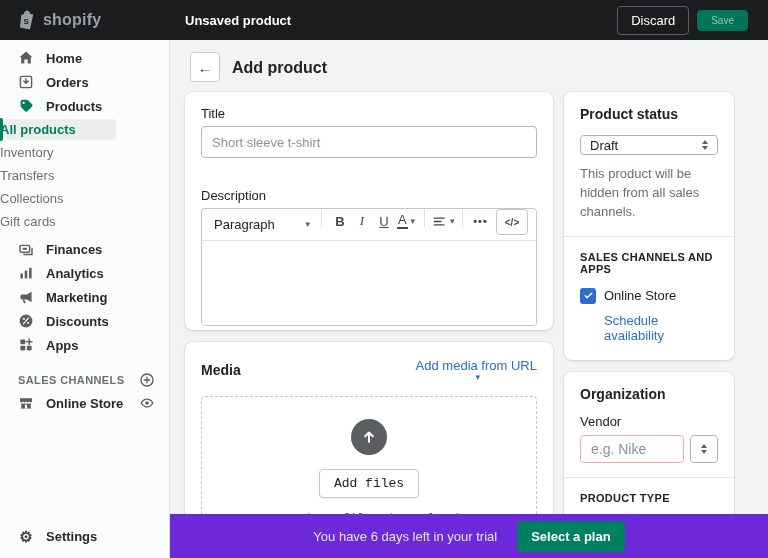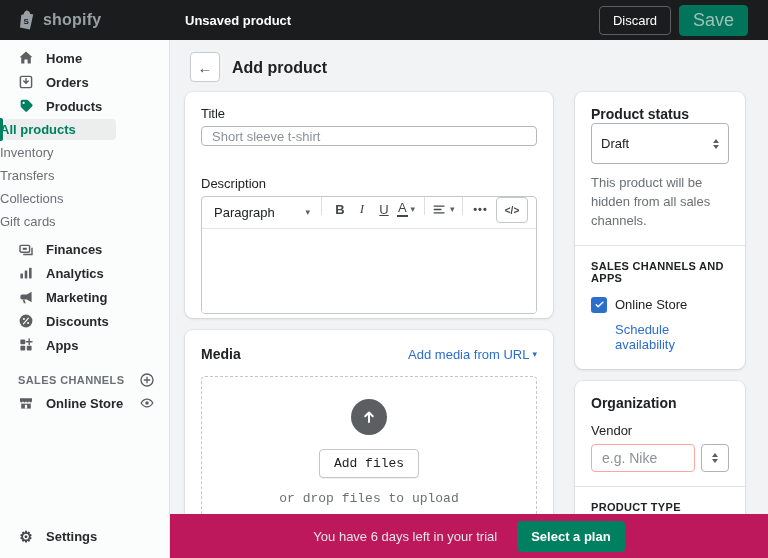--- a/index.html
+++ b/index.html
@@ -9,21 +9,21 @@
     font-family:"Liberation Sans", sans-serif;
     background:#f2f3f4; color:#202223;
   }
   
   .topbar { position:absolute; left:0; top:0; width:768px; height:40px; background:#1a1c1d; z-index:6; }
   .logo { position:absolute; left:18px; top:0; height:40px; display:flex; align-items:center; gap:7px; }
   .logo-word { color:#99a0a5; font-size:16px; font-weight:700; letter-spacing:.2px; }
   .topbar-title { position:absolute; left:185px; top:0; height:40px; display:flex; align-items:center; color:#fff; font-size:13px; font-weight:700; }
   .topbar-actions { position:absolute; right:20px; top:0; height:40px; display:flex; align-items:center; gap:8px; }
   .btn-discard { background:transparent; border:1px solid #5b6064; color:#fff; font-size:13px; padding:6px 13px; border-radius:4px; font-family:inherit; cursor:pointer; }
-  .btn-save { background:#00755c; border:1px solid #00755c; color:#9dc2b5; font-size:18px; padding:4px 13px; border-radius:4px; font-family:inherit; cursor:pointer; }
+  .btn-save { background:#00755c; border:1px solid #00755c; color:#9dc2b5; font-size:10px; padding:4px 13px; border-radius:4px; font-family:inherit; cursor:pointer; }
   
   .sidebar { position:absolute; left:0; top:40px; width:170px; height:518px; background:#fbfcfc; border-right:1px solid #e1e3e5; padding-top:6px; z-index:4; }
   .nav-item { position:relative; height:24px; display:flex; align-items:center; padding-left:18px; gap:12px; font-size:13px; font-weight:700; color:#27292b; cursor:pointer; }
   .nav-icon { width:16px; height:16px; display:flex; align-items:center; justify-content:center; flex:none; }
   .nav-sub { position:relative; height:23px; display:flex; align-items:center; font-size:13px; color:#6b7074; cursor:pointer; }
   .nav-sub .sub-label { position:relative; z-index:1; }
   .nav-sub.active .sub-label { color:#008060; font-weight:700; }
   .sub-pill { position:absolute; left:4px; top:1px; width:112px; height:21px; background:#eceeed; border-radius:4px; }
   .active-stripe { position:absolute; left:0; top:0; width:3px; height:23px; background:#008060; border-radius:0 2px 2px 0; }
   .nav-gap { height:4px; }
@@ -32,71 +32,71 @@
   .sales-plus { margin-left:auto; width:16px; height:16px; cursor:pointer; }
   .eye-btn { margin-left:auto; margin-right:14px; width:16px; height:16px; cursor:pointer; }
   .settings-item { position:absolute; left:0; bottom:10px; width:100%; height:24px; display:flex; align-items:center; padding-left:18px; gap:12px; font-size:13px; font-weight:700; color:#27292b; cursor:pointer; }
   .gear-glyph { font-size:15px; color:#44474a; line-height:1; }
   
   .main { position:absolute; left:170px; top:40px; width:598px; height:474px; overflow:hidden; background:#f2f3f4; }
   .back-btn { position:absolute; left:20px; top:12px; width:30px; height:30px; background:#fff; border:1px solid #c9cccf; border-radius:4px; display:flex; align-items:center; justify-content:center; color:#44474a; font-size:15px; cursor:pointer; }
   .page-title { position:absolute; left:62px; top:19px; font-size:16px; font-weight:700; color:#202223; }
   .card { background:#fff; border-radius:8px; box-shadow:0 0 0 1px rgba(63,63,68,.05), 0 1px 3px rgba(63,63,68,.15); }
   .col-left { position:absolute; left:15px; top:52px; width:368px; }
-  .col-right { position:absolute; left:405px; top:52px; width:170px; }
+  .col-right { position:absolute; left:394px; top:52px; width:170px; }
   
   .card1 { padding:14px 16px 4px; }
   .field-label { font-size:13px; color:#202223; margin-bottom:5px; }
-  .text-input { width:100%; height:20px; border:1px solid #b3b7bb; border-radius:4px; padding:0 10px; font-size:13px; color:#202223; font-family:inherit; outline:none; background:#fff; }
+  .text-input { width:100%; height:32px; border:1px solid #b3b7bb; border-radius:4px; padding:0 10px; font-size:13px; color:#202223; font-family:inherit; outline:none; background:#fff; }
   input::placeholder { color:#8c9196; }
   .desc-label { margin-top:30px; }
   .editor { border:1px solid #c4c7ca; border-radius:4px; margin-top:2px; overflow:hidden; }
   .editor-toolbar { height:32px; display:flex; padding:0 8px; border-bottom:1px solid #e1e3e5; }
   .paragraph-select { display:flex; align-items:center; justify-content:space-between; width:104px; font-size:13px; color:#202223; padding:0 4px; cursor:pointer; }
   .caret { font-size:9px; color:#5c5f62; margin-left:3px; line-height:1; }
   .tb-divider { width:1px; height:18px; background:#dcdee0; margin:0 7px; }
   .tb-btn { min-width:22px; height:24px; display:flex; align-items:center; justify-content:center; font-size:13px; color:#44474a; cursor:pointer; }
   .tb-bold { font-weight:700; }
   .tb-italic { font-style:italic; font-family:"Liberation Serif", serif; }
   .tb-underline { text-decoration:underline; }
   .tb-color .a-glyph { border-bottom:2px solid #44474a; line-height:1.1; padding:0 1px; }
   .tb-more { letter-spacing:1px; font-size:11px; font-weight:700; }
   .code-btn { margin-left:auto; width:32px; height:26px; border:1px solid #c4c7ca; border-radius:4px; display:flex; align-items:center; justify-content:center; font-size:10px; font-weight:700; color:#44474a; cursor:pointer; }
   .editor-body { height:84px; background:#fff; cursor:text; }
   
   .card2 { margin-top:12px; padding:16px; height:240px; }
   .media-header { display:flex; justify-content:space-between; align-items:center; }
   .media-title { font-size:14px; font-weight:700; }
-  .link-blue { color:#2c6ecb; font-size:13px; cursor:pointer; display:flex; align-items:center; }
+  .link-blue { color:#2c6ecb; font-size:13px; cursor:pointer; display:flex; align-items:center;flex-direction:column; }
   .link-blue .caret { color:#2c6ecb; }
   .dropzone { margin-top:14px; border:1px dashed #c4c7ca; border-radius:4px; height:168px; display:flex; flex-direction:column; align-items:center; padding-top:22px; cursor:pointer;font-family:Liberation Mono, monospace; }
   .upload-circle { width:36px; height:36px; border-radius:50%; background:#5c5f62; display:flex; align-items:center; justify-content:center; }
   .add-files-btn { margin-top:14px; background:#fff; border:1px solid #c4c7ca; border-radius:4px; padding:6px 14px; font-size:13px; color:#202223; font-family:inherit; box-shadow:0 1px 0 rgba(0,0,0,.05); cursor:pointer; }
   .drop-hint { margin-top:13px; font-size:13px; color:#6b7074; }
   
   .cardA, .cardB { padding:14px 16px 16px; }
   .side-title { font-size:14px; font-weight:700; color:#202223; }
-  .select-box { margin-top:1px; height:41px; border:1px solid #aeb2b6; border-radius:4px; display:flex; align-items:center; justify-content:space-between; padding:0 9px; font-size:13px; color:#202223; background:#fff; cursor:pointer; }
+  .select-box { margin-top:13px; height:20px; border:1px solid #aeb2b6; border-radius:4px; display:flex; align-items:center; justify-content:space-between; padding:0 9px; font-size:13px; color:#202223; background:#fff; cursor:pointer; }
   .stepper { display:flex; flex-direction:column; gap:2px; align-items:center; }
   .tri-up { width:0; height:0; border-left:3.5px solid transparent; border-right:3.5px solid transparent; border-bottom:4px solid #5c5f62; }
   .tri-down { width:0; height:0; border-left:3.5px solid transparent; border-right:3.5px solid transparent; border-top:4px solid #5c5f62; }
   .helper-text { margin-top:10px; font-size:13px; line-height:1.45; color:#6b7074; }
   .card-divider { height:1px; background:#e3e4e6; margin:14px -16px; }
   .subsection-header { font-size:11px; font-weight:700; letter-spacing:.3px; color:#202223; }
   .checkbox-row { margin-top:13px; display:flex; align-items:center; gap:8px; cursor:pointer; }
   .checkbox { width:16px; height:16px; background:#2c6ecb; border-radius:3px; display:flex; align-items:center; justify-content:center; flex:none; }
   .channel-label { font-size:13px; color:#202223; }
   .schedule-link { display:inline-block; margin-top:9px; margin-left:24px; font-size:13px; color:#2c6ecb; cursor:pointer; }
   .cardB { margin-top:12px; }
   .org-label { margin-top:12px; font-size:13px; color:#202223; }
   .input-row { display:flex; gap:6px; margin-top:6px; align-items:center; }
   .side-input { flex:1; min-width:0; height:28px; border:1px solid #fca5a5; border-radius:4px; padding:0 10px; font-size:14px; font-family:inherit; outline:none; background:#fff; }
   .stepper-btn { width:28px; height:28px; border:1px solid #aeb2b6; border-radius:4px; background:#fff; display:flex; align-items:center; justify-content:center; flex:none; cursor:pointer; }
   
-  .bottombar { position:absolute; left:170px; top:514px; width:598px; height:44px; background:#be185d; display:flex; align-items:center; justify-content:center; gap:20px; z-index:5; }
+  .bottombar { position:absolute; left:170px; top:514px; width:598px; height:44px; background:#6d28d9; display:flex; align-items:center; justify-content:center; gap:20px; z-index:5; }
   .trial-text { color:#e4e6e8; font-size:13px; }
   .plan-btn { background:#008060; color:#fff; border:none; border-radius:4px; font-size:13px; font-weight:700; padding:8px 14px; font-family:inherit; cursor:pointer; }
   svg { display:block; }
 </style>
 </head>
 <body>
 
 <div class="topbar">
   <div class="logo">
     <span>

